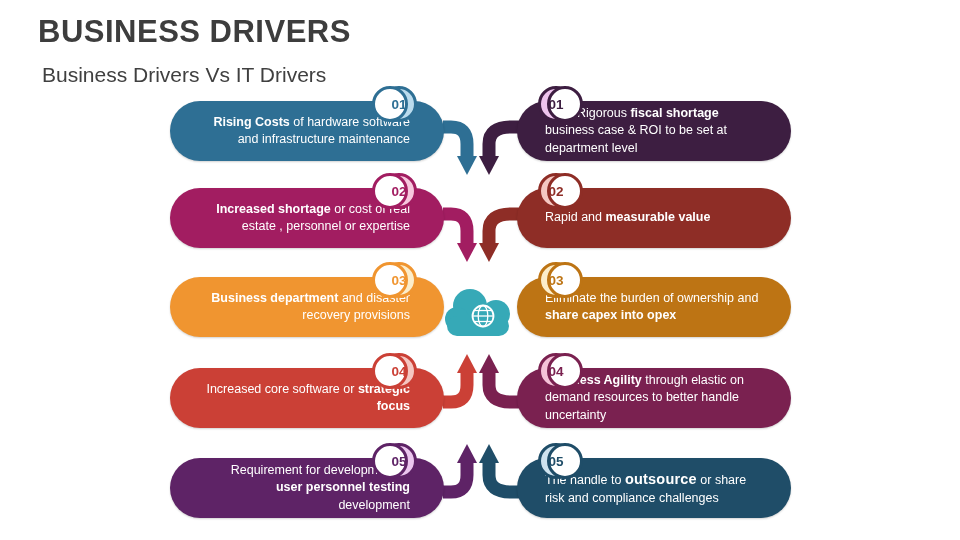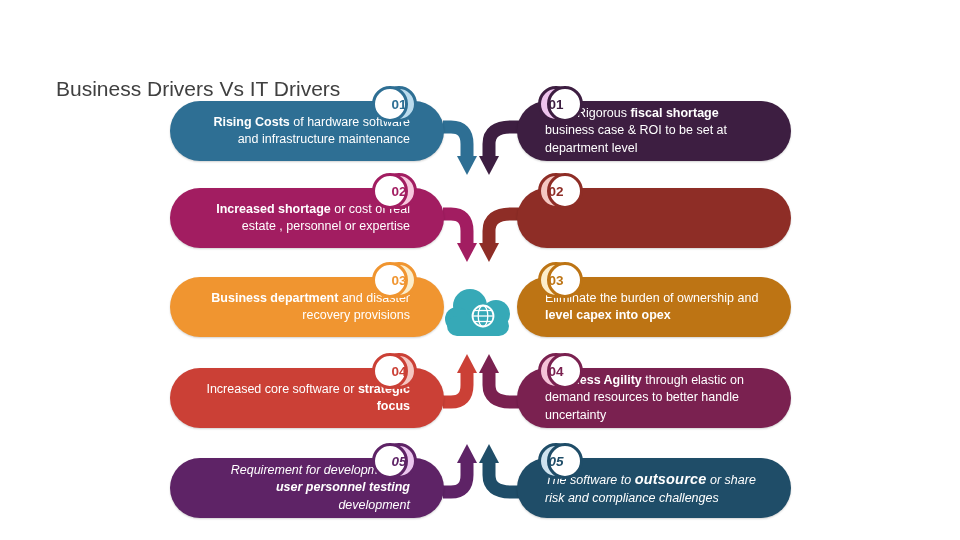--- a/index.html
+++ b/index.html
@@ -5,26 +5,26 @@
   html,body{margin:0;padding:0;background:#fff;}
   .slide{
     position:relative; width:960px; height:540px; overflow:hidden;
     background:#ffffff; font-family:"Liberation Sans", sans-serif;
   }
   .title{
     position:absolute; left:38px; top:14px; margin:0;
     font-size:31px; font-weight:700; color:#3d3d3d; letter-spacing:.5px;
   }
   .subtitle{
-    position:absolute; left:38px; top:59px; margin:18px;
+    position:absolute; left:38px; top:59px; margin:4px;
     font-size:21px; font-weight:400; color:#404040;
   }
   .overlay{ position:absolute; left:0; top:0; width:960px; height:540px; pointer-events:none; }
   .row{ position:absolute; left:0; width:765px; height:60px; }
-  .r1{top:101px;} .r2{top:188px;} .r3{top:277px;text-decoration:underline;} .r4{top:368px;} .r5{top:458px;font-style:italic;}
+  .r1{top:101px;} .r2{top:188px;} .r3{top:277px;text-decoration:underline;} .r4{top:368px;} .r5{top:458px;}
   .pill{
     position:absolute; top:0; height:60px; width:274px; border-radius:30px;
     display:flex; align-items:center; box-sizing:border-box;
     box-shadow:0 1px 2px rgba(0,0,0,.18);
   }
   .pill.left{ left:170px; justify-content:flex-end; padding:4px 34px 4px 34px; }
   .pill.right{ left:517px; justify-content:flex-start; padding:4px 26px 4px 28px; }
   .txt{ margin:0; font-size:12.5px; line-height:1.4; color:#ffffff; }
   .pill.left .txt{ text-align:right; }
   .pill.right .txt{ text-align:left; }
@@ -45,20 +45,21 @@
   .pill.left .badge::before{ left:-12px; }
   .pill.right .badge::before{ right:-12px; }
   .arrow-shaft{ fill:none; stroke-width:13; }
   .arrow-head{ stroke:none; }
 </style>
 </head>
 <body>
 
 <div class="slide">
 
+  <h1 class="title">BUSINESS DRIVERS</h1>
   <h2 class="subtitle">Business Drivers Vs IT Drivers</h2>
 
   <svg class="overlay" viewBox="0 0 960 540" xmlns="http://www.w3.org/2000/svg">
 
     <g stroke="#2e6f94" fill="#2e6f94">
       <path class="arrow-shaft" fill="none" d="M443,127 L451,127 Q467,127 467,144 L467,157"></path>
       <polygon class="arrow-head" stroke="none" points="457,156 477,156 467,175"></polygon>
     </g>
     <g stroke="#3d1e41" fill="#3d1e41">
       <path class="arrow-shaft" fill="none" d="M519,127 L511,127 Q489,127 489,144 L489,157"></path>
@@ -120,31 +121,32 @@
       </div>
     </div>
 
     <div class="row r2">
       <div class="pill left" style="background: rgb(162, 29, 97);">
         <span class="badge" style="background: rgb(247, 200, 222); color: rgb(162, 29, 97);">02</span>
         <p class="txt"><span></span><b>Increased shortage</b><span> or cost of real estate , personnel or expertise</span></p>
       </div>
       <div class="pill right" style="background: rgb(142, 45, 38);">
         <span class="badge" style="background: rgb(245, 200, 194); color: rgb(142, 45, 38);">02</span>
+        <p class="txt"><span>Rapid and </span><b>measurable value</b><span></span></p>
       </div>
     </div>
 
     <div class="row r3">
       <div class="pill left" style="background: rgb(240, 149, 48);">
         <span class="badge" style="background: rgb(252, 237, 202); color: rgb(240, 149, 48);">03</span>
         <p class="txt"><span></span><b>Business department</b><span> and disaster recovery provisions</span></p>
       </div>
       <div class="pill right" style="background: rgb(189, 116, 20);">
         <span class="badge" style="background: rgb(252, 237, 202); color: rgb(189, 116, 20);">03</span>
-        <p class="txt"><span>Eliminate the burden of ownership and </span><b>level capex into opex</b><span></span></p>
+        <p class="txt"><span>Eliminate the burden of ownership and </span><b>share capex into opex</b><span></span></p>
       </div>
     </div>
 
     <div class="row r4">
       <div class="pill left" style="background: rgb(203, 64, 54);">
         <span class="badge" style="background: rgb(245, 198, 193); color: rgb(203, 64, 54);">04</span>
         <p class="txt"><span>Increased core software or </span><b>strategic focus</b><span></span></p>
       </div>
       <div class="pill right" style="background: rgb(122, 33, 80);">
         <span class="badge" style="background: rgb(245, 194, 216); color: rgb(122, 33, 80);">04</span>
@@ -152,18 +154,18 @@
       </div>
     </div>
 
     <div class="row r5">
       <div class="pill left" style="background: rgb(94, 35, 102);">
         <span class="badge" style="background: rgb(235, 198, 238); color: rgb(94, 35, 102);">05</span>
         <p class="txt"><span>Requirement for development or </span><b>user personnel testing</b><span> development</span></p>
       </div>
       <div class="pill right" style="background: rgb(31, 77, 104);">
         <span class="badge" style="background: rgb(207, 227, 239); color: rgb(31, 77, 104);">05</span>
-        <p class="txt"><span>The software to </span><b>outsource</b><span> or share risk and compliance challenges</span></p>
+        <p class="txt"><span>The handle to </span><b>outsource</b><span> or share risk and compliance challenges</span></p>
       </div>
     </div>
 
   </div>
 </div>
 
 </body></html>

